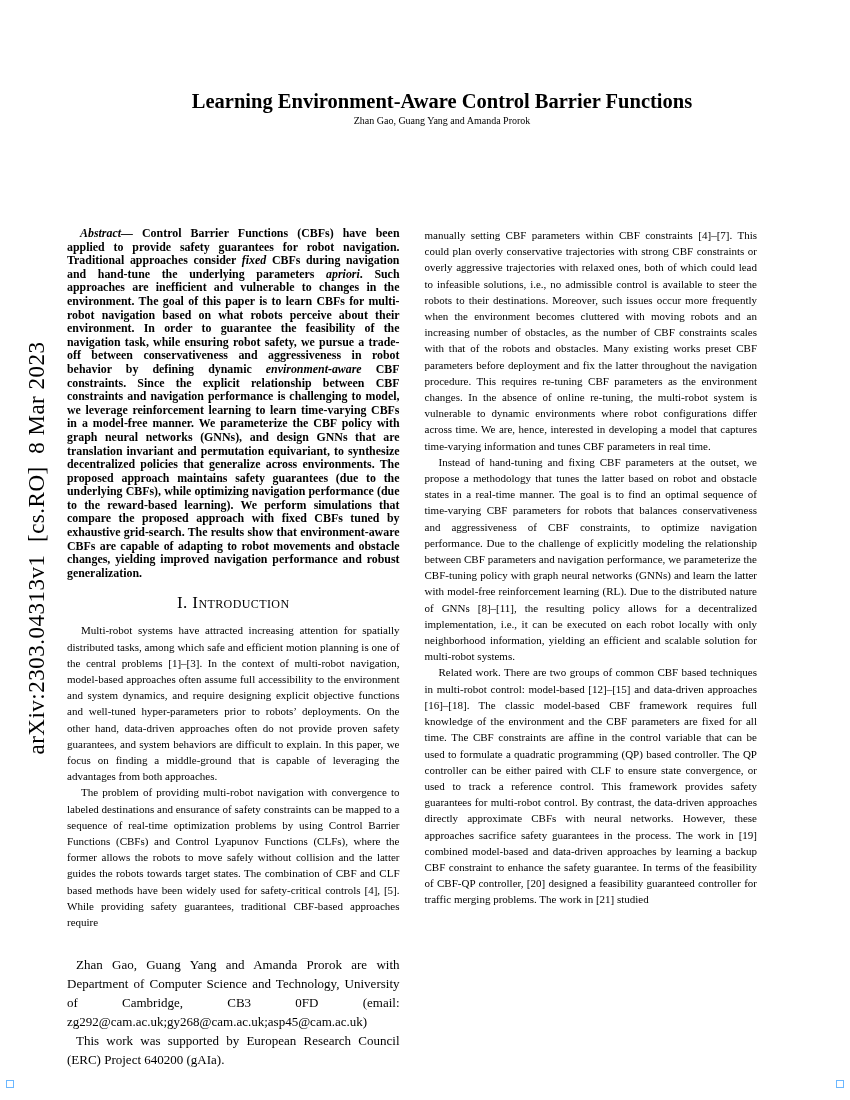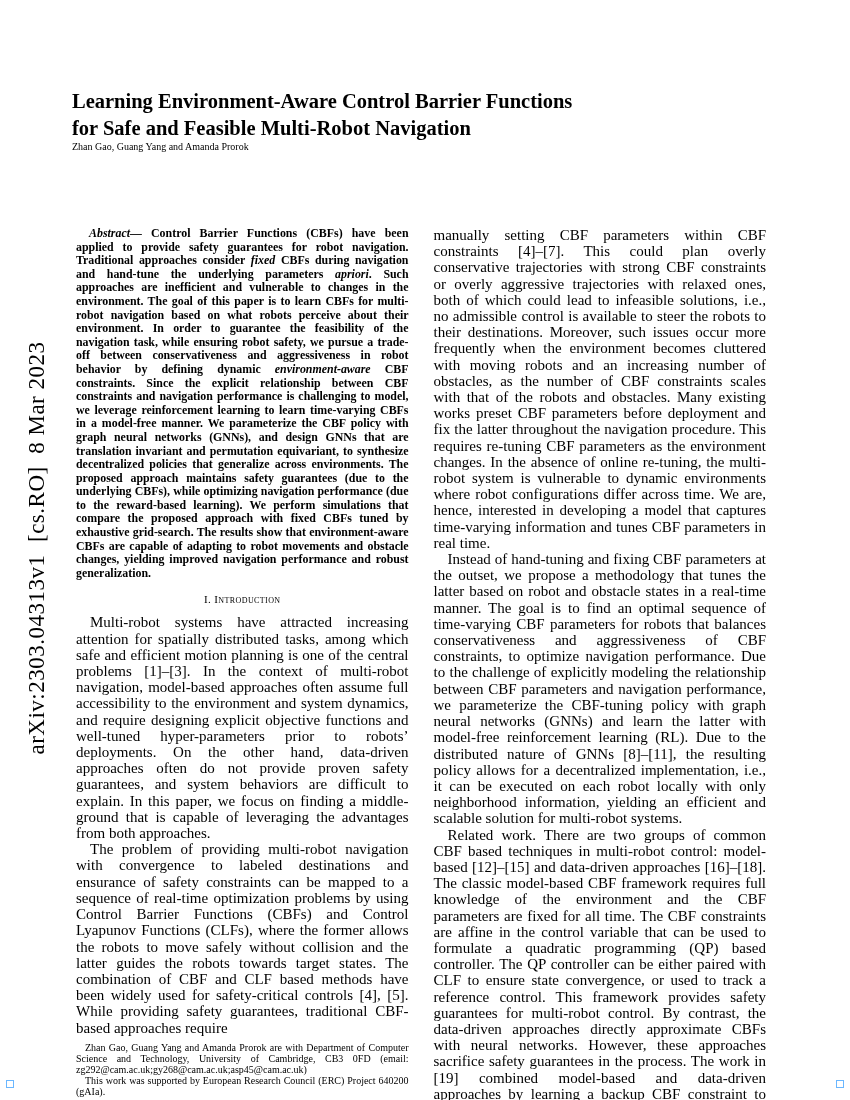--- a/index.html
+++ b/index.html
@@ -21,36 +21,36 @@
     top: 548px;
     transform: translate(-50%, -50%) rotate(-90deg);
     white-space: pre;
     font-size: 23px;
     letter-spacing: 0.5px;
     color: #000000;
   }
   .header {
     position: absolute;
     top: 88px;
-    left: 72px;
+    left: 92px;
     width: 700px;
-    text-align: left;
+    text-align: center;
   }
   .title {
     font-size: 20.5px;
     font-weight: bold;
     line-height: 1.3;
   }
   .authors {
     font-size: 10px;
   }
   .columns {
     position: absolute;
     top: 227px;
-    left: 76px;
+    left: 67px;
     width: 690px;
     height: 842px;
     display: flex;
     gap: 25px;
     justify-content: flex-end;
   }
   .col {
     flex: 1;
     min-width: 0;
     text-align: justify;
@@ -66,59 +66,59 @@
     font-size: 11.9px;
     line-height: 13.6px;
     text-indent: 13px;
   }
   .abstract .ab-label {
     font-style: italic;
   }
   .it { font-style: italic; }
   .bold { font-weight: normal; }
   .section-heading {
-    font-size: 11px;
+    font-size: 17px;
     font-weight: normal;
     font-variant: small-caps;
     letter-spacing: 0.4px;
     text-align: center;
     margin: 13px 0 9px 0;
   }
   .body-p {
-    font-size: 15px;
+    font-size: 11px;
     line-height: 16.2px;
     text-indent: 14px;
   }
   .noindent { text-indent: 0; }
   .footnote {
     margin-top: auto;
     padding-top: 6px;
   }
   .fn {
-    font-size: 10px;
-    line-height: 11px;
+    font-size: 13px;
+    line-height: 19px;
     text-indent: 9px;
   }
   .corner-mark {
     position: absolute;
     width: 6px;
     height: 6px;
     border: 1px solid #6bb7ff;
     background: transparent;
   }
   .corner-mark.left-mark  { left: 6px;  top: 1080px; }
   .corner-mark.right-mark { left: 836px; top: 1080px; }
 </style>
 </head>
 <body>
 
 <div class="arxiv-text">arXiv:2303.04313v1  [cs.RO]  8 Mar 2023</div>
 
 <div class="header">
-  <div class="title"><span>Learning Environment-Aware Control Barrier Functions</span><br><span>for Safe and Feasible Multi-Robot Navigation</span></div>
+  <div class="title"><span>Learning Environment-Aware Control Barrier Functions</span><br></div>
   <div class="authors">Zhan Gao, Guang Yang and Amanda Prorok</div>
 </div>
 
 <div class="columns">
 
   <div class="col left">
     <p class="abstract"><span class="ab-label">Abstract—</span><span> Control Barrier Functions (CBFs) have been applied to provide safety guarantees for robot navigation. Traditional approaches consider </span><span class="it">fixed</span><span> CBFs during navigation and hand-tune the underlying parameters </span><span class="it">apriori</span><span>. Such approaches are inefficient and vulnerable to changes in the environment. The goal of this paper is to learn CBFs for multi-robot navigation based on what robots perceive about their environment. In order to guarantee the feasibility of the navigation task, while ensuring robot safety, we pursue a trade-off between conservativeness and aggressiveness in robot behavior by defining dynamic </span><span class="it">environment-aware</span><span> CBF constraints. Since the explicit relationship between CBF constraints and navigation performance is challenging to model, we leverage reinforcement learning to learn time-varying CBFs in a model-free manner. We parameterize the CBF policy with graph neural networks (GNNs), and design GNNs that are translation invariant and permutation equivariant, to synthesize decentralized policies that generalize across environments. The proposed approach maintains safety guarantees (due to the underlying CBFs), while optimizing navigation performance (due to the reward-based learning). We perform simulations that compare the proposed approach with fixed CBFs tuned by exhaustive grid-search. The results show that environment-aware CBFs are capable of adapting to robot movements and obstacle changes, yielding improved navigation performance and robust generalization.</span></p>
 
     <h2 class="section-heading">I. Introduction</h2>
 

